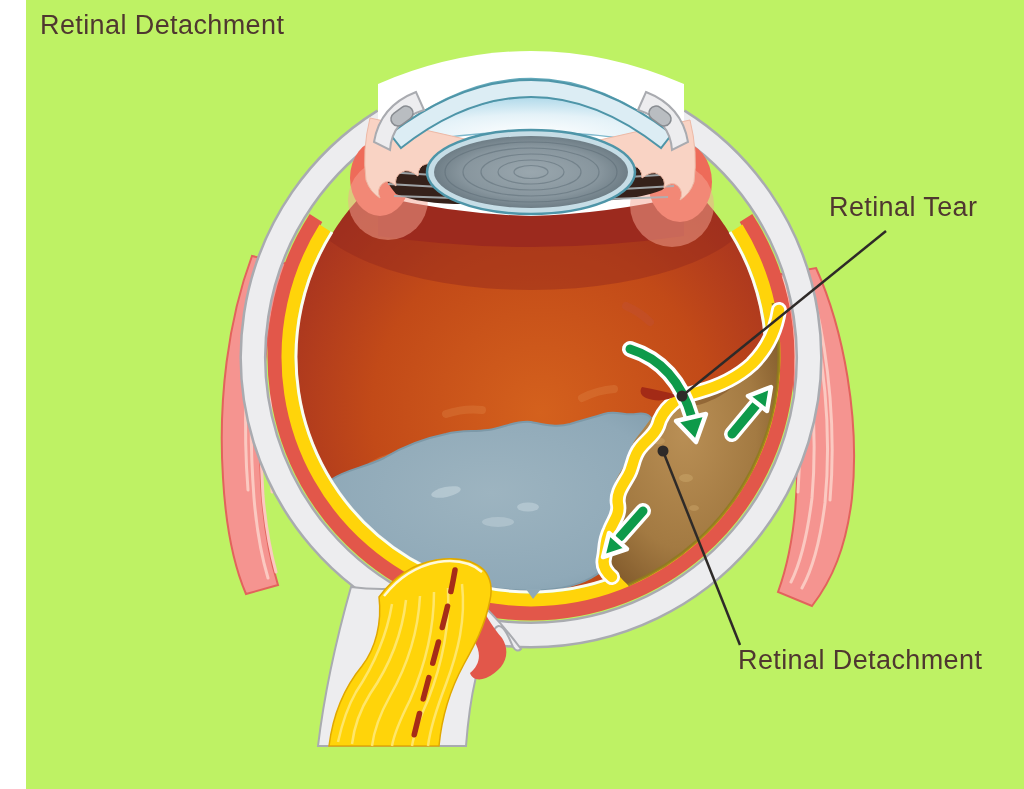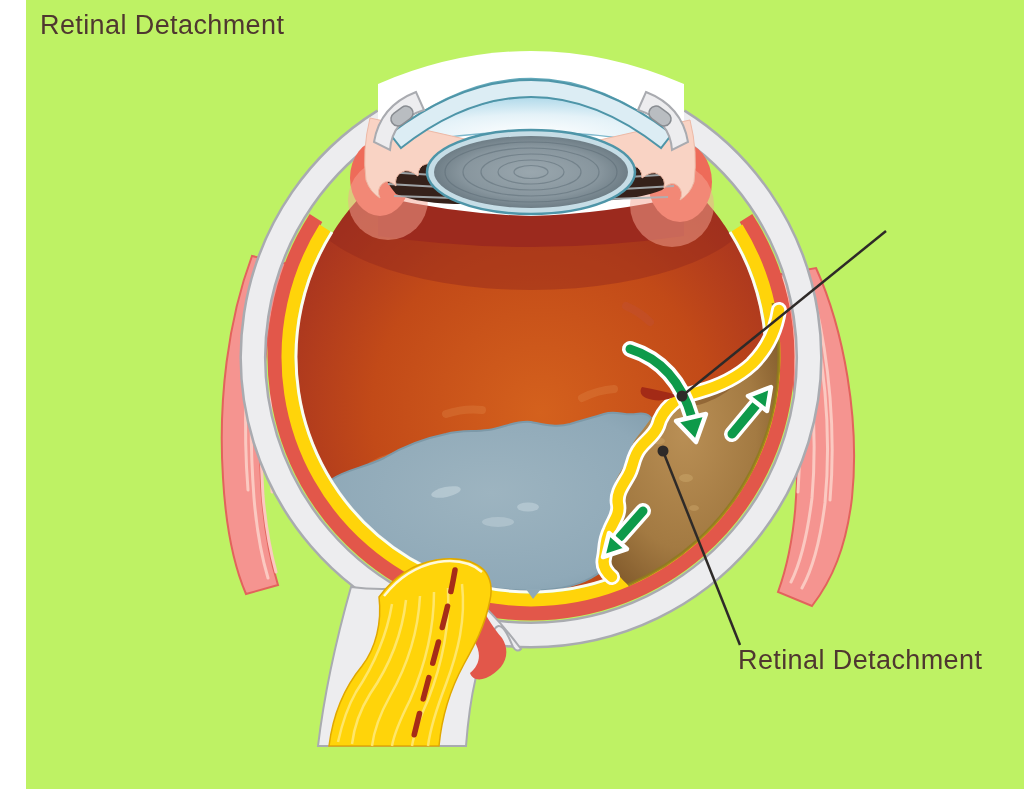--- a/index.html
+++ b/index.html
@@ -199,15 +199,16 @@
     <line class="leader" x1="860" y1="231" x2="656" y2="396"></line>
     <circle class="leader-dot" cx="656" cy="396" r="5.5"></circle>
   </g>
   <g>
     <line class="leader" x1="637" y1="451" x2="714" y2="645"></line>
     <circle class="leader-dot" cx="637" cy="451" r="5.5"></circle>
   </g>
 </svg>
 
 <div id="title-label" class="lbl">Retinal Detachment</div>
+<div id="tear-label" class="lbl">Retinal Tear</div>
 <div id="detach-label" class="lbl">Retinal Detachment</div>
 
 </div>
 
 </body></html>

